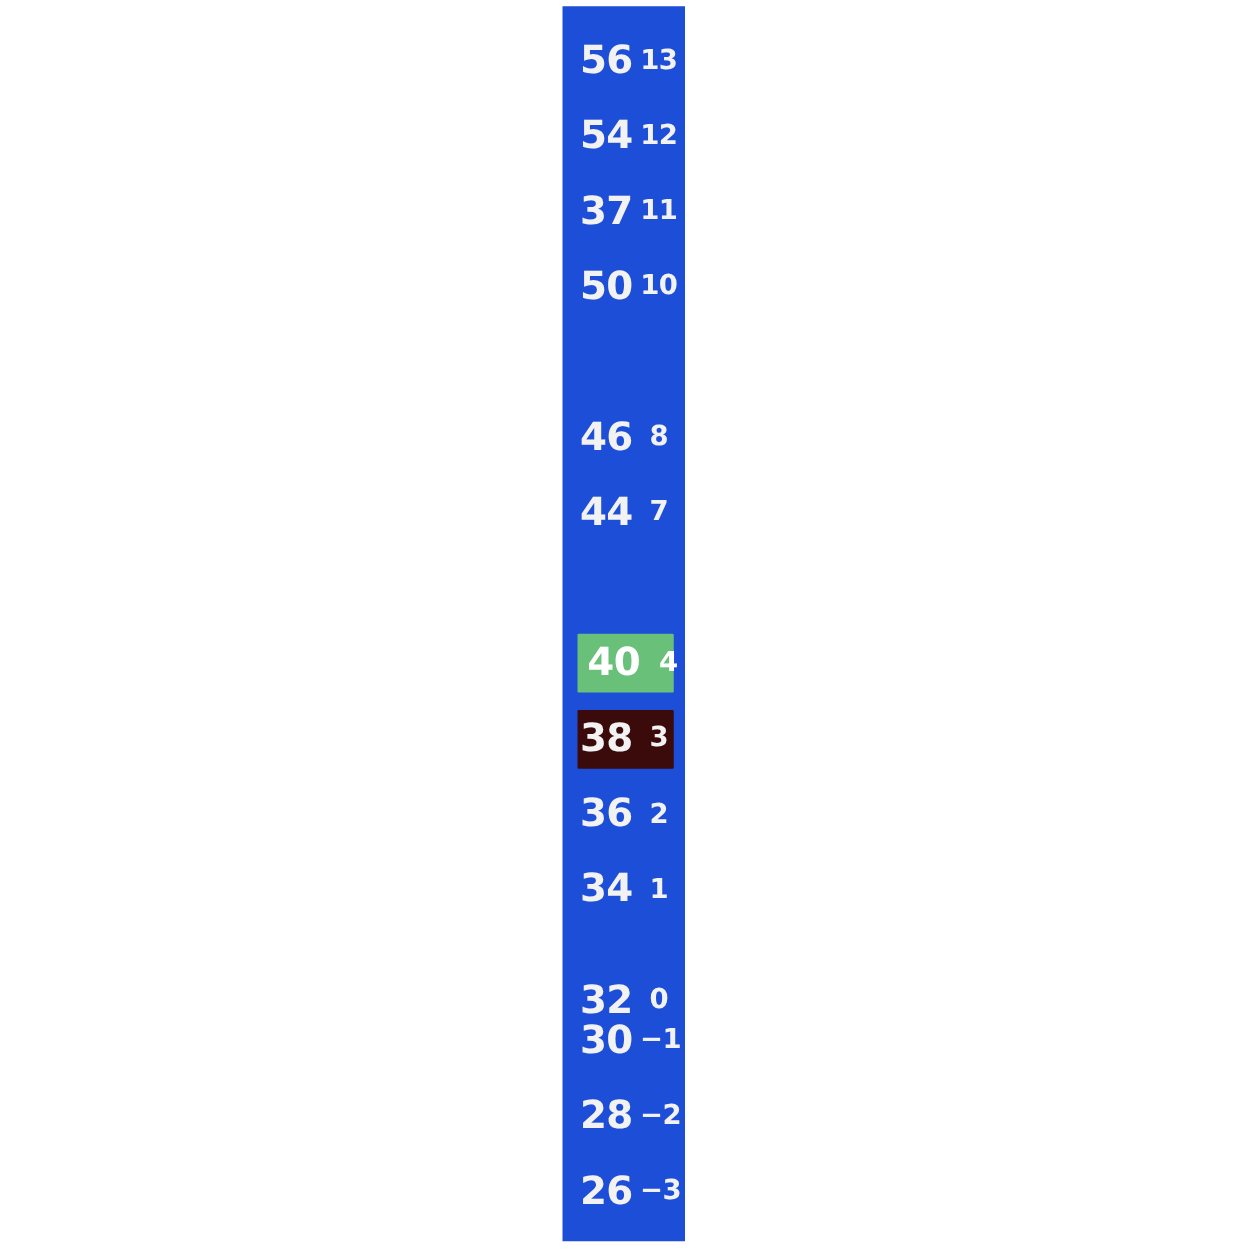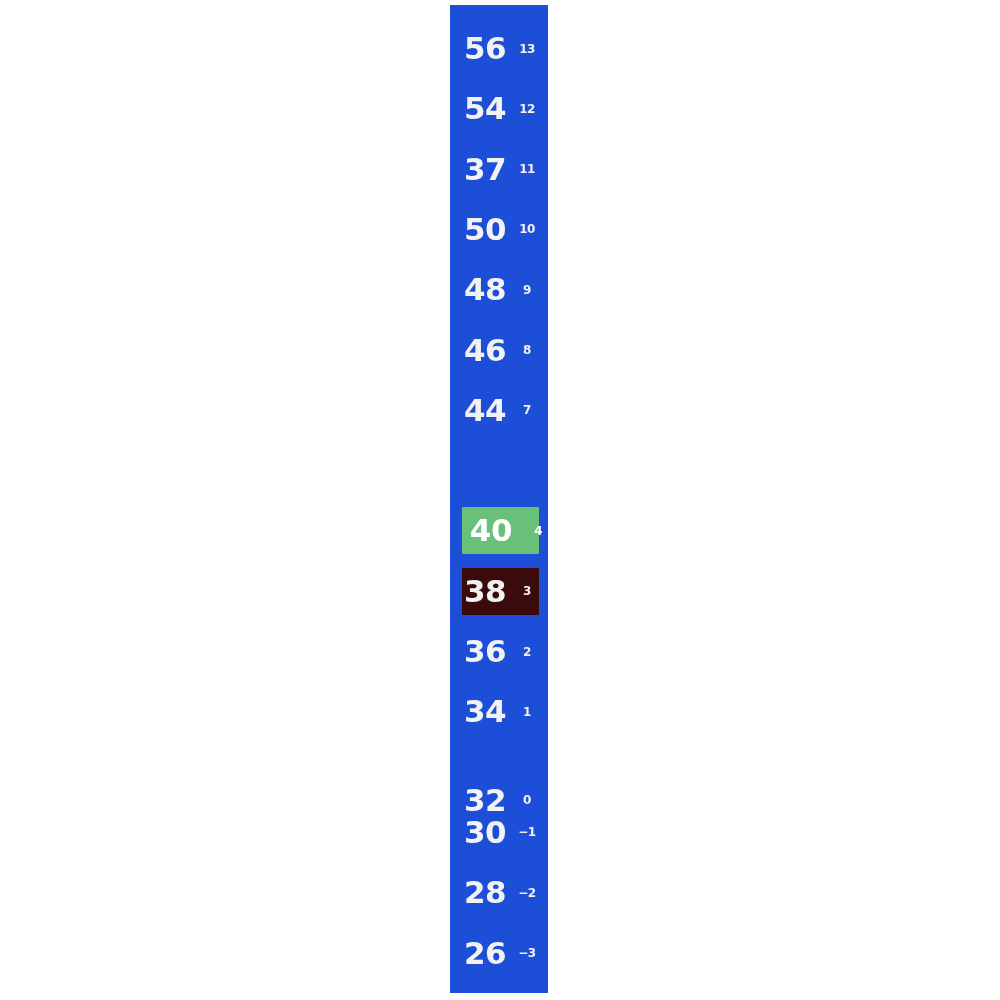--- a/index.html
+++ b/index.html
@@ -74,21 +74,21 @@
     left: 14px;
     font-size: 31px;
     text-align: left;
     width: 48px;
   }
 
   .row .c-val {
     position: absolute;
     left: 62px;
     width: 30px;
-    font-size: 12px;
+    font-size: 22px;
     text-align: center;
   }
 
   
   .hl.purple { background: #2e0b63; }
   .hl.green  { background: #68c079; }
   .hl.maroon { background: #3b0a0a; }
 
   .row.green-row .f-val,
   .row.green-row .c-val { color: #ffffff; text-align: right; }
@@ -111,25 +111,20 @@
       </div>
       <div class="row" style="top: 140.6px;">
         <div class="hl"></div>
         <span class="f-val">37</span>
         <span class="c-val">11</span>
       </div>
       <div class="row" style="top: 200.9px;">
         <div class="hl"></div>
         <span class="f-val">50</span>
         <span class="c-val">10</span>
-      </div>
-      <div class="row" style="top: 261.2px;">
-        <div class="hl"></div>
-        <span class="f-val">48</span>
-        <span class="c-val">9</span>
       </div>
       <div class="row" style="top: 321.5px;">
         <div class="hl"></div>
         <span class="f-val">46</span>
         <span class="c-val">8</span>
       </div>
       <div class="row" style="top: 381.8px;">
         <div class="hl"></div>
         <span class="f-val">44</span>
         <span class="c-val">7</span>

